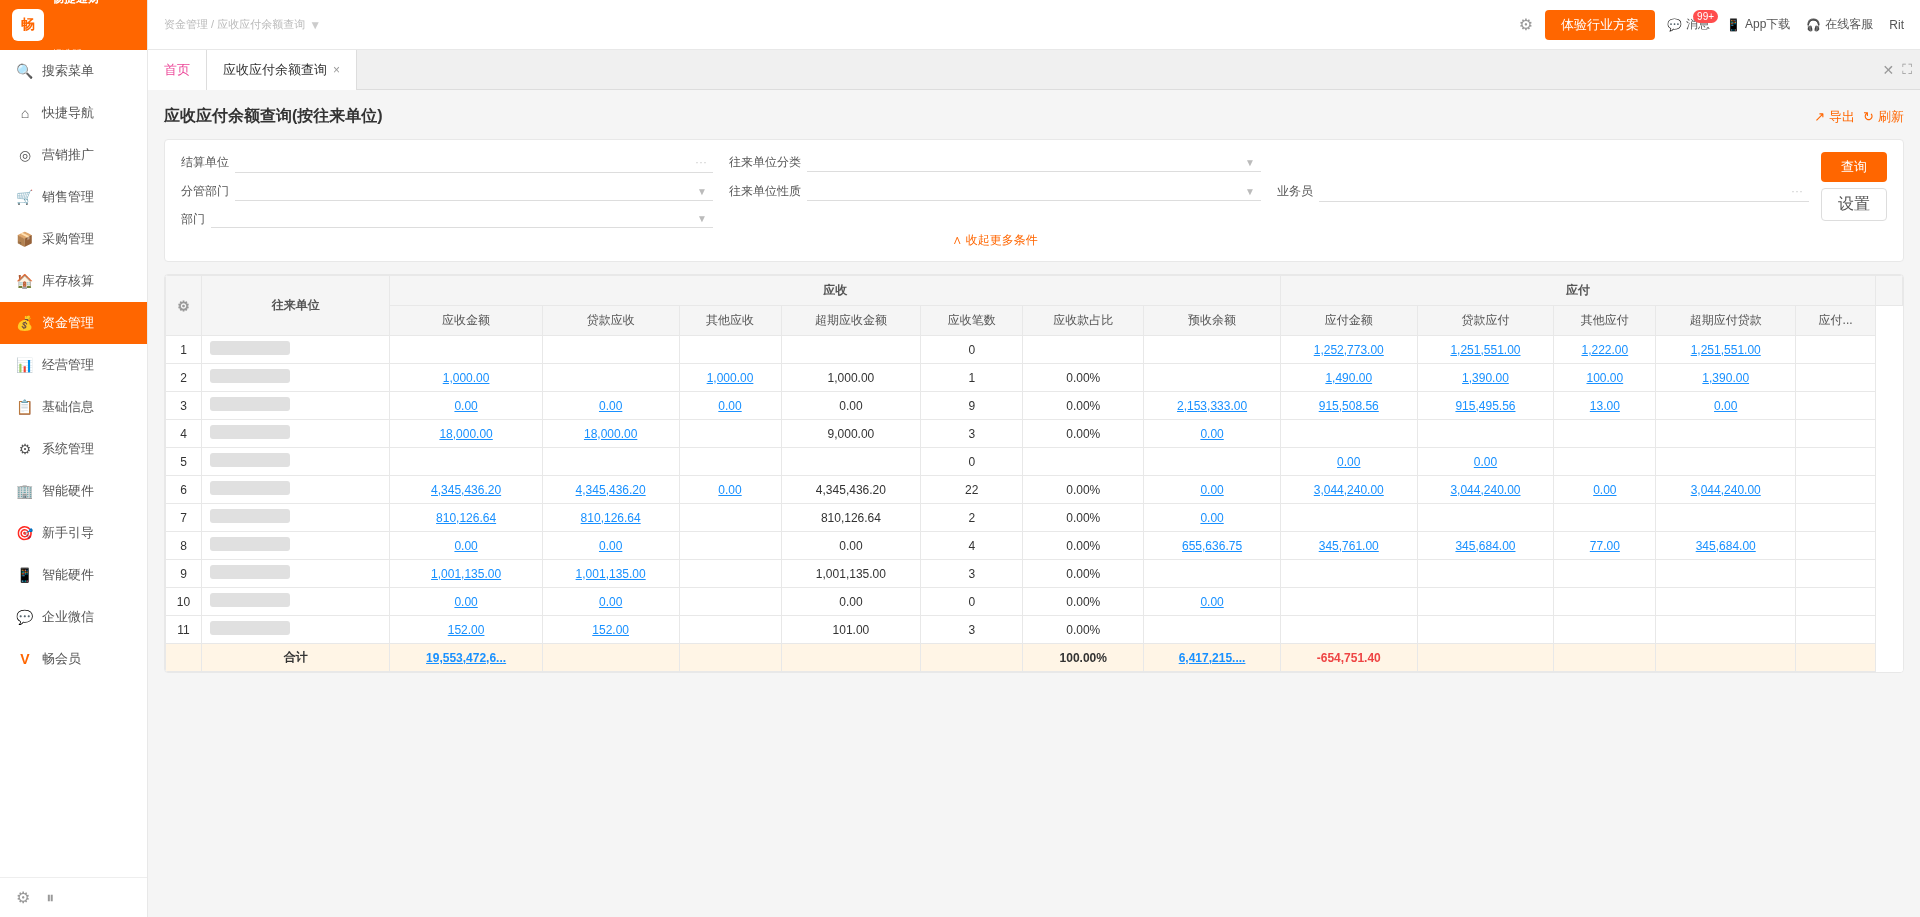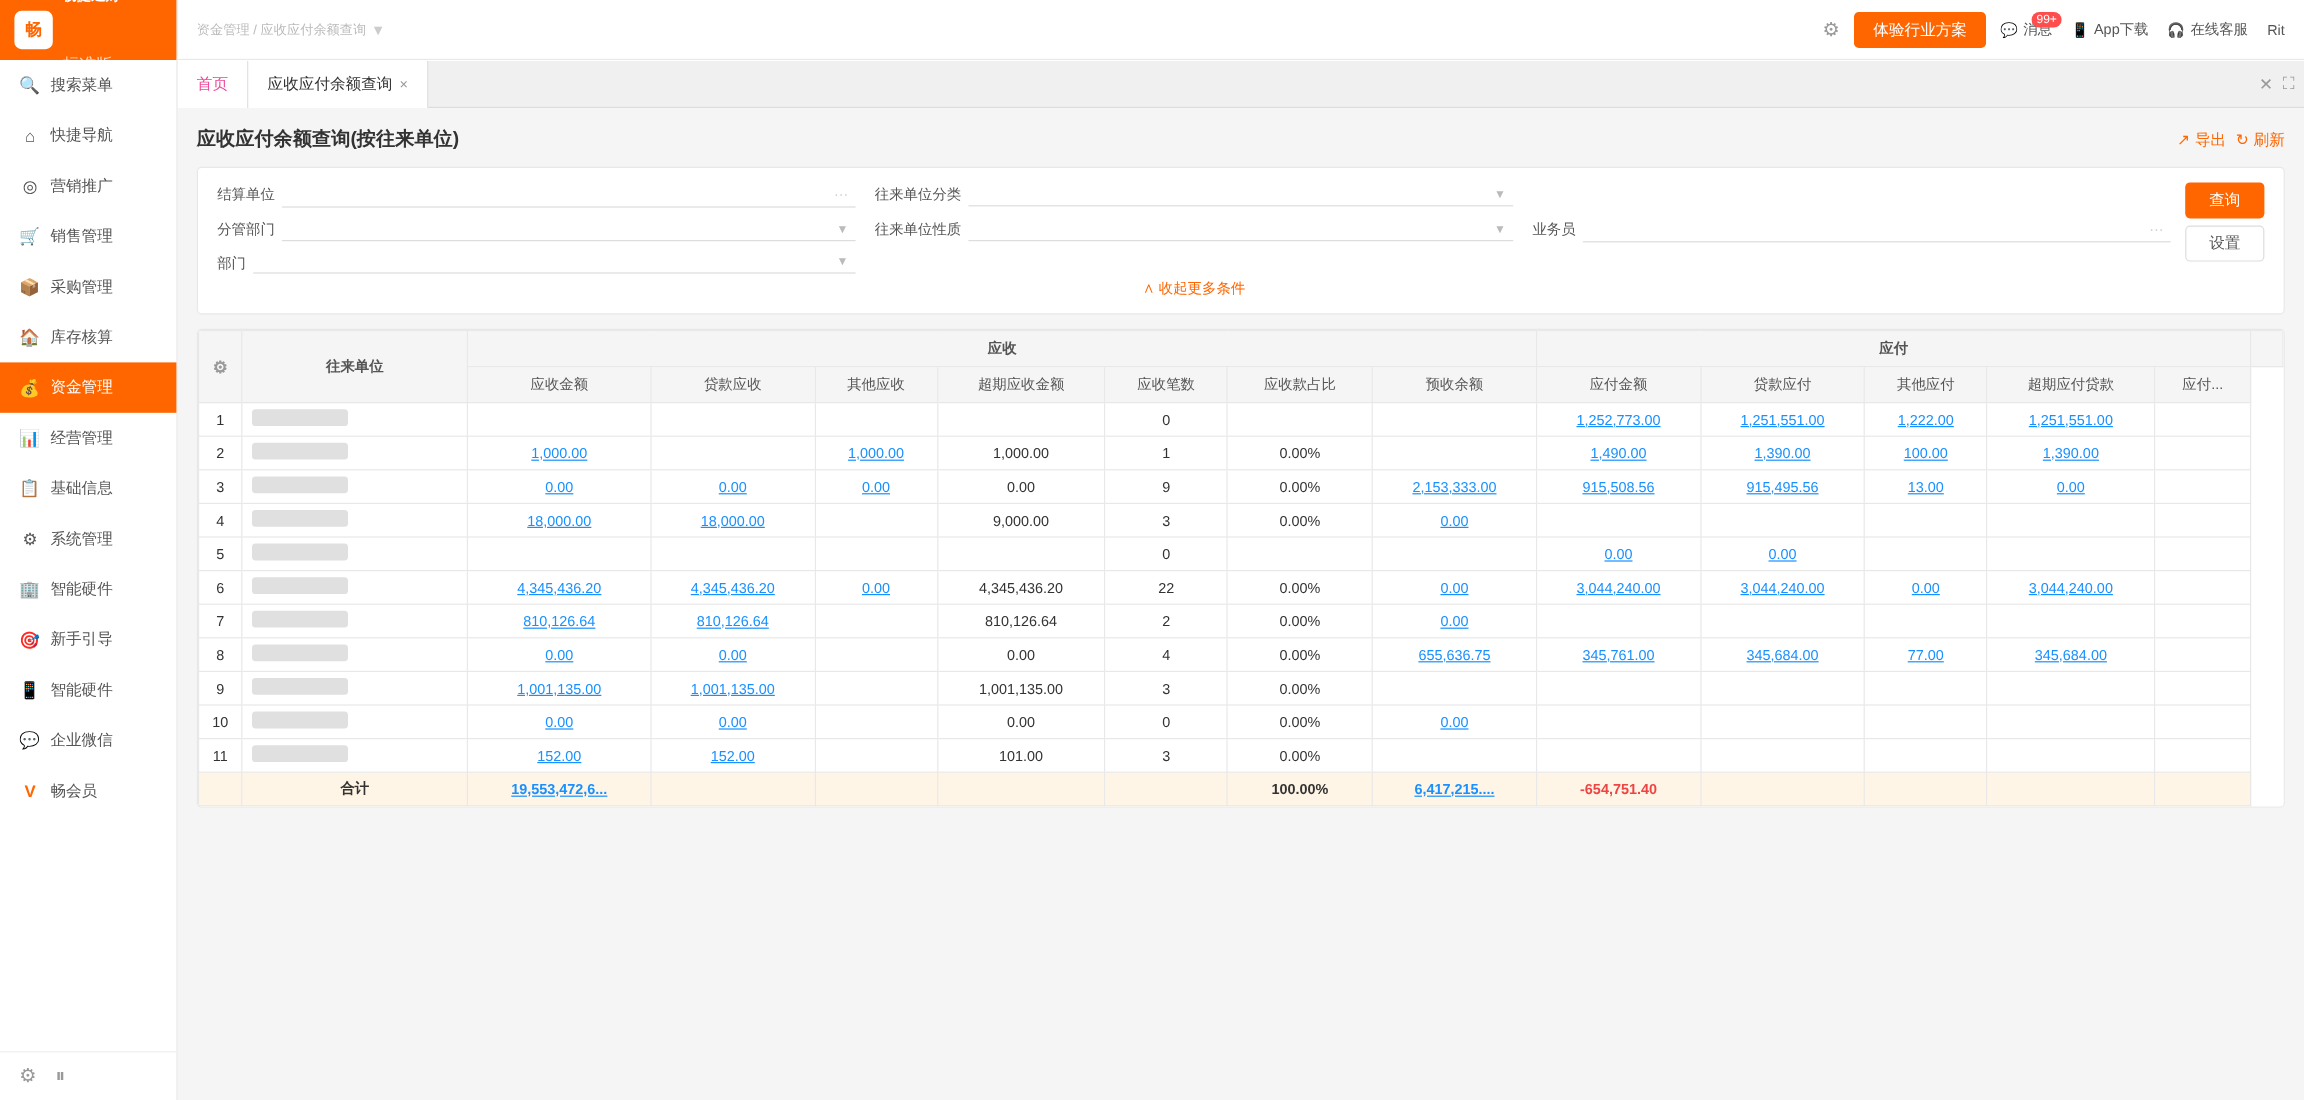--- a/index.html
+++ b/index.html
@@ -90,32 +90,32 @@
     .group-header { background: #fafafa; }
     .group-header th { font-weight: bold; }
     .col-span-ar { background: #f9f9ff; }
     .col-span-ap { background: #fff9f0; }
     .table-footer td { background: #fff5e6; font-weight: bold; }
     .settings-icon { font-size: 14px; color: #999; cursor: pointer; }
     .query-btn {
       background: #ff6600; color: #fff; border: none; padding: 6px 20px; border-radius: 4px; cursor: pointer; font-size: 13px;
     }
     .setting-btn {
-      background: #fff; color: #555; border: 1px solid #ddd; padding: 5px 16px; border-radius: 4px; cursor: pointer; font-size: 13px;
+      background: #fff; color: #555; border: 1px solid #ddd; padding: 5px 16px; border-radius: 4px; cursor: pointer; font-size: 16px;
     }
   </style>
 </head>
 <body>
 
 <div class="sidebar">
   <div class="sidebar-logo">
     <div class="sidebar-logo-icon">畅</div>
     <div>
       <div style="color:#fff;font-size:12px;font-weight:bold;">畅捷通财</div>
-      <div style="color:rgba(255,255,255,0.7);font-size:14px;margin-top:40px;">标准版</div>
+      <div style="color:rgba(255,255,255,0.7);font-size:10px;margin-top:40px;">标准版</div>
     </div>
   </div>
 
   <div class="sidebar-item">
     <span class="sidebar-item-icon">🔍</span>
     <span class="sidebar-item-label">搜索菜单</span>
   </div>
   <div class="sidebar-item">
     <span class="sidebar-item-icon">⌂</span>
     <span class="sidebar-item-label">快捷导航</span>

